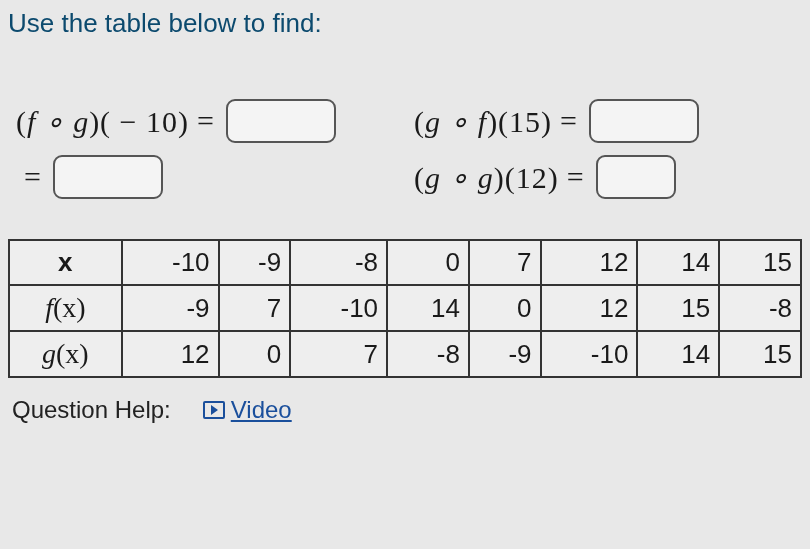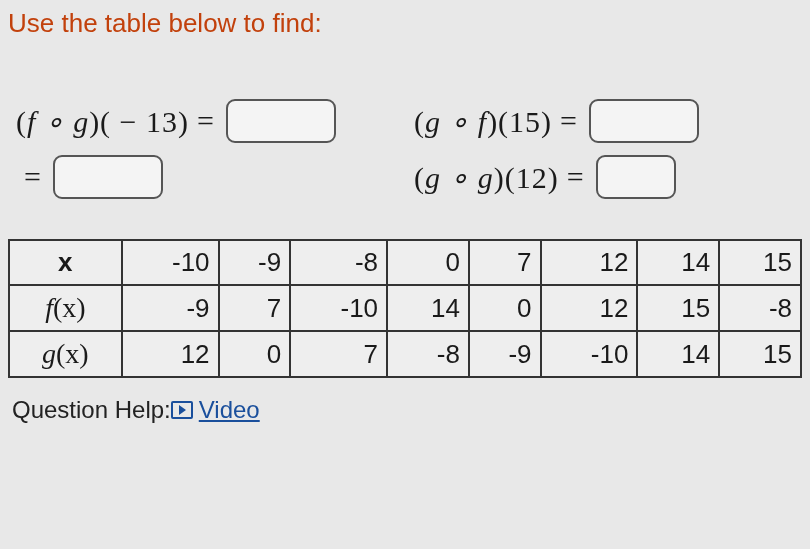--- a/index.html
+++ b/index.html
@@ -8,21 +8,21 @@
       background: #e8e8e8;
       width: 810px;
       height: 549px;
       padding: 8px 8px;
       color: #1a1a1a;
     }
     .prompt {
       font-family: 'Helvetica Neue', Arial, sans-serif;
       font-size: 26px;
       margin-bottom: 60px;
-      color: #c2410c;
+      color: #0c4a6e;
     }
     .equations {
       display: grid;
       grid-template-columns: 1fr 1fr;
       column-gap: 10px;
       row-gap: 12px;
       font-size: 30px;
       margin-bottom: 40px;
       padding-left: 8px;
     }
@@ -82,20 +82,21 @@
       display: flex;
       align-items: center;
       padding-left: 4px;
     }
     .help a {
       color: #1a4f9c;
       text-decoration: underline;
       display: inline-flex;
       align-items: center;
       gap: 6px;
+      margin-left: 32px;
     }
     .icon-box {
       display: inline-flex;
       width: 22px; height: 18px;
       border: 2px solid #1a4f9c;
       border-radius: 2px;
       align-items: center;
       justify-content: center;
     }
     .play-tri {
@@ -125,21 +126,21 @@
     }
   </style>
 </head>
 <body>
 
 <div class="prompt">Use the table below to find:</div>
 
 <div class="equations">
   <div class="eq">
     <span class="math">
-      <span class="paren">(</span><span>f</span> ∘ <span>g</span><span class="paren">)(</span><span class="num">&nbsp;<span>− 13</span></span><span class="paren">)</span>
+      <span class="paren">(</span><span>f</span> ∘ <span>g</span><span class="paren">)(</span><span class="num">&nbsp;<span>− 10</span></span><span class="paren">)</span>
     </span>
     <span class="eqsign">=</span>
     <span class="answer-box"></span>
   </div>
 
   <div class="eq">
     <span class="math">
       <span class="paren">(</span><span>g</span> ∘ <span>f</span><span class="paren">)(</span><span class="num">15</span><span class="paren">)</span>
     </span>
     <span class="eqsign">=</span>

